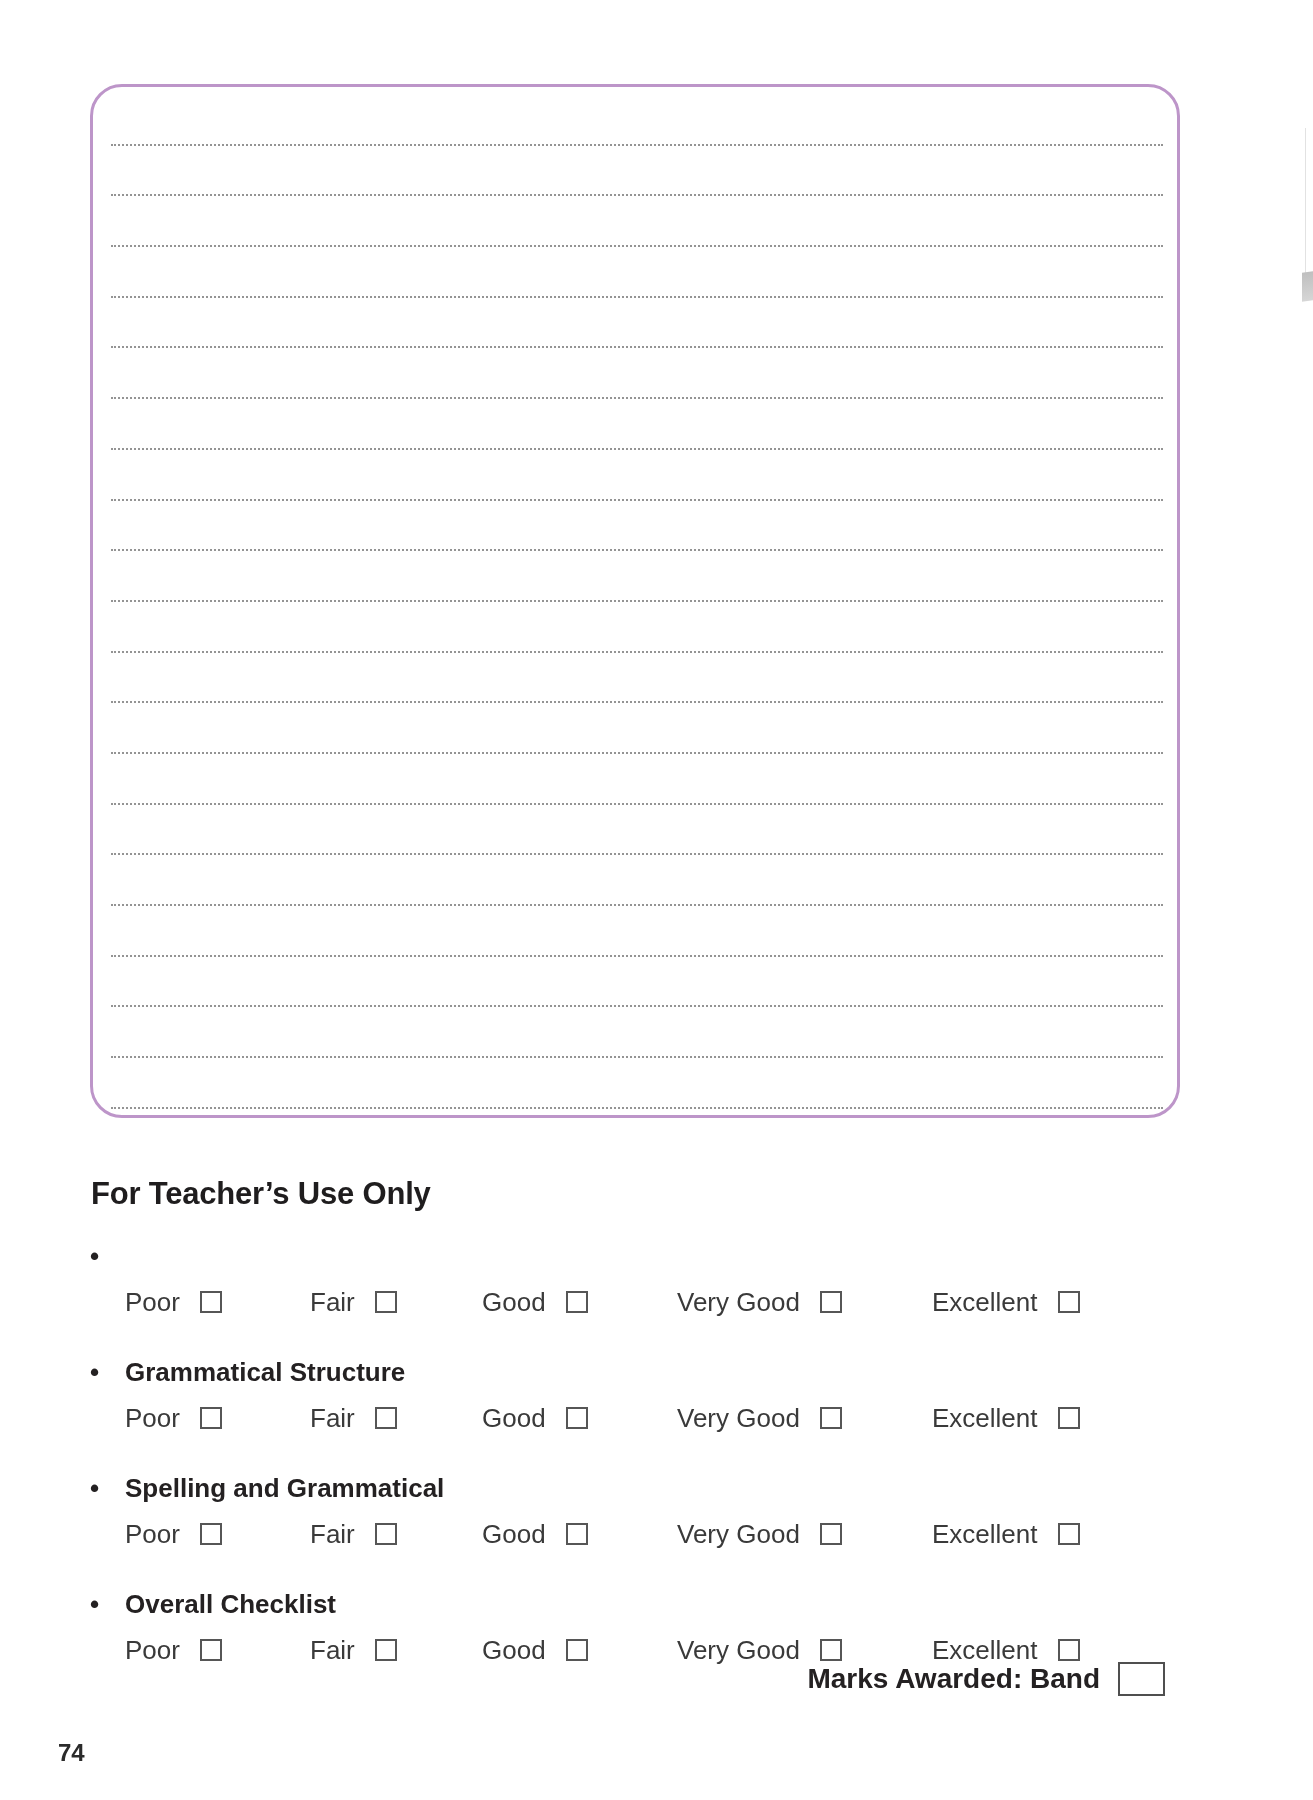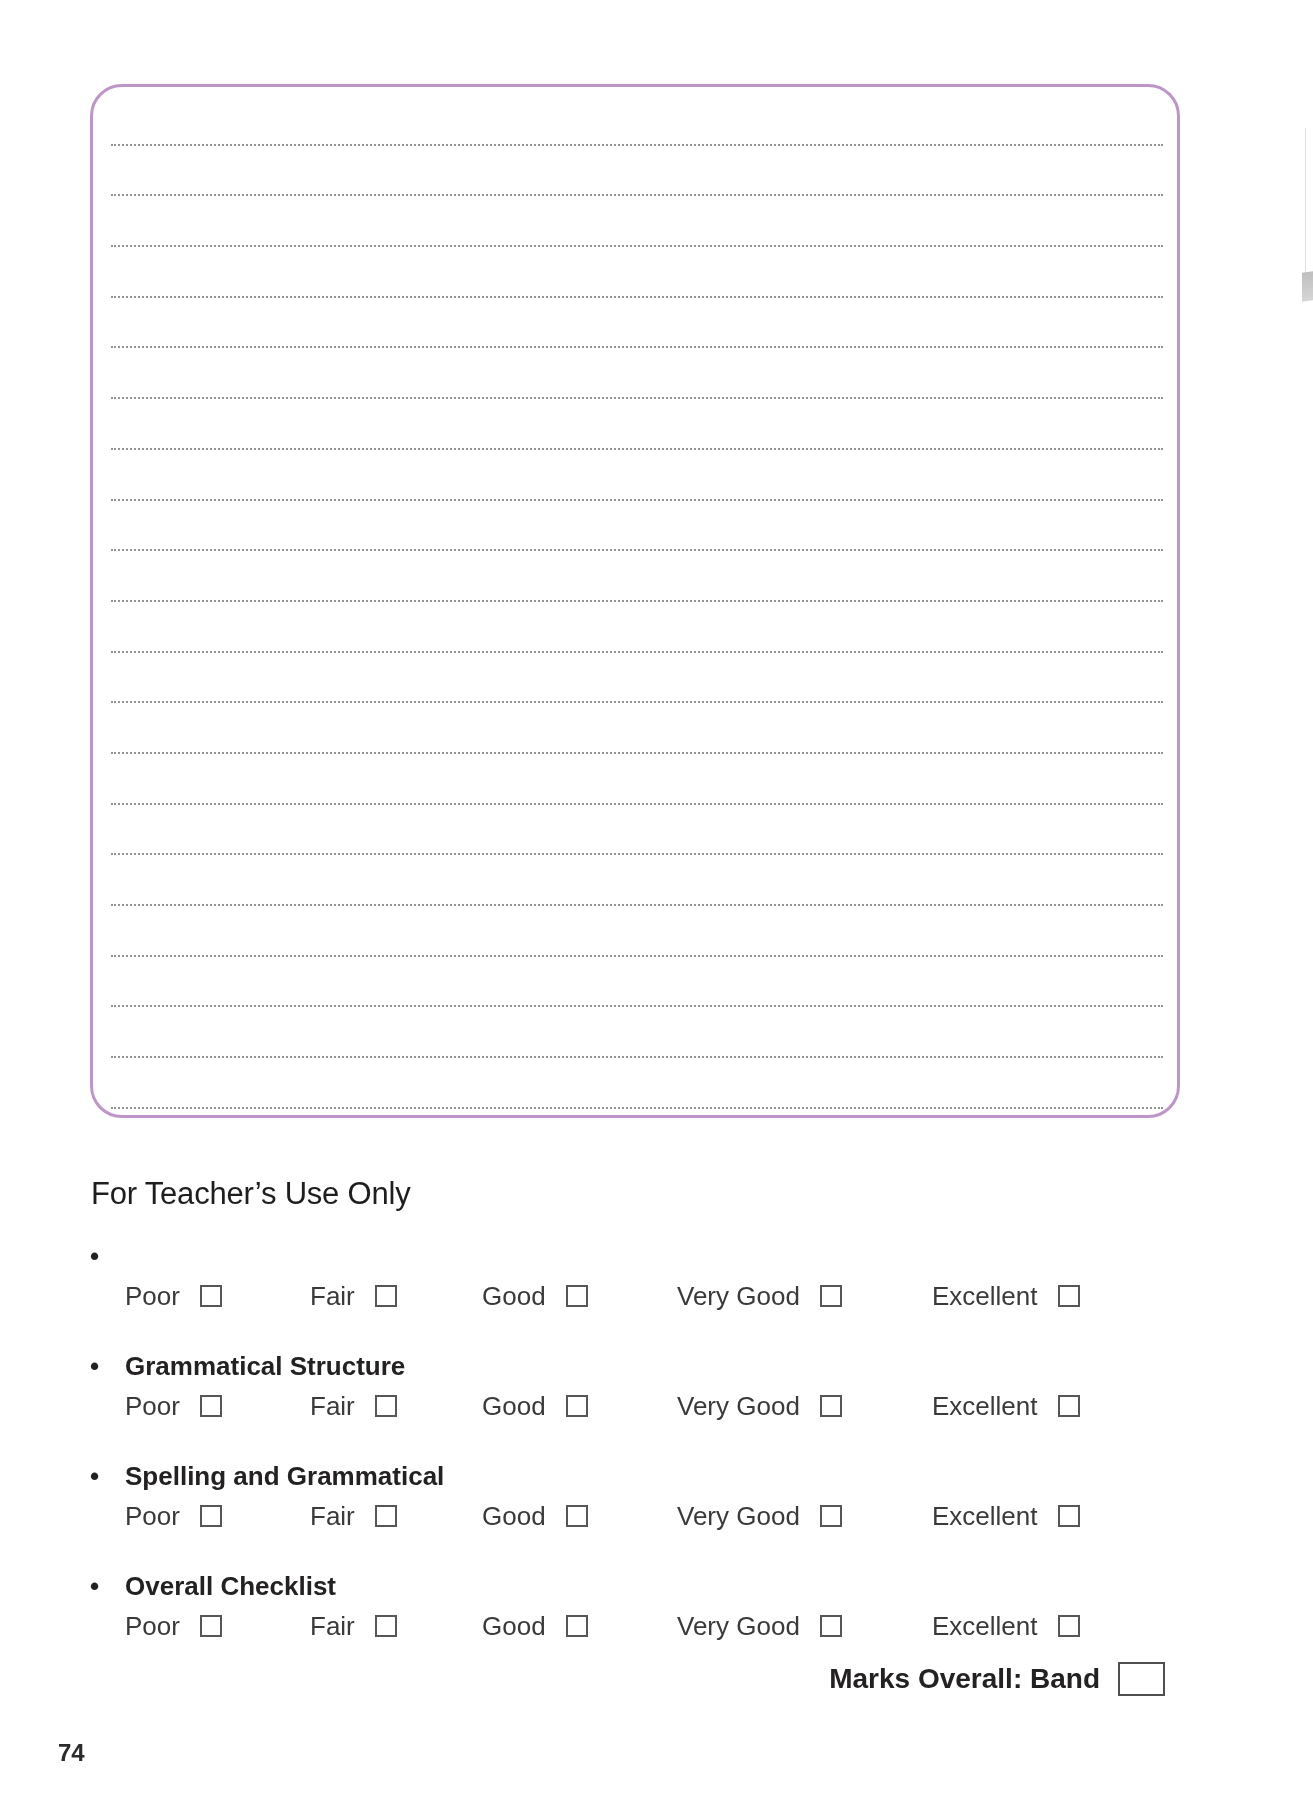--- a/index.html
+++ b/index.html
@@ -15,35 +15,35 @@
     border-radius:32px;background:#ffffff;box-sizing:border-box;
   }
   .lines{position:absolute;left:18px;right:14px;top:8px;}
   .line{height:48.7px;border-bottom:2px dotted var(--dot,#949494);}
   
   .edge-line{position:absolute;left:1305px;top:128px;width:1px;height:145px;background:#e2e2e2;}
   .edge-tab{position:absolute;left:1302px;top:272px;width:11px;height:29px;
     background:linear-gradient(180deg,#bfbfbf,#d6d6d6);transform:skewY(-8deg);}
   
   .teacher-heading{
-    position:absolute;left:91px;top:1176px;font-size:31px;font-weight:normal;
+    position:absolute;left:91px;top:1176px;font-size:31px;font-weight:bold;
     color:#1f1d1e;letter-spacing:-0.2px;
   }
   .criteria{position:absolute;left:90px;top:1240px;width:1090px;}
   .criterion{margin-bottom:36px;}
   .criterion-title{
     display:flex;align-items:baseline;font-size:26px;font-weight:bold;
     color:#242122;line-height:33px;
   }
   .bullet{width:35px;text-align:left;padding-left:0px;font-size:26px;color:#242122;}
   .rating-row{
     display:grid;grid-template-columns:185px 172px 195px 255px auto;
     padding-left:35px;margin-top:5px;line-height:36px;
   }
-  .rating-cell{display:flex;align-items:center;gap:20px;font-size:26px;color:#3a3a3a;}
+  .rating-cell{display:flex;align-items:center;gap:20px;font-size:26px;color:#3a3a3a;margin-top:6px;}
   .checkbox{
     width:22px;height:22px;border:2px solid #565656;background:#fff;
     box-sizing:border-box;flex:none;
   }
   
   .marks-row{
     position:absolute;right:148px;top:1662px;display:flex;align-items:center;gap:18px;
   }
   .marks-label{font-size:28px;font-weight:bold;color:#242122;}
   .band-box{width:47px;height:34px;border:2px solid #4f4f4f;background:#fff;box-sizing:border-box;}
@@ -196,17 +196,17 @@
       <div class="rating-cell">
           <span>Excellent</span>
           <span class="checkbox"></span>
         </div>
     </div>
   </div>
 
 </div>
 
 <div class="marks-row">
-  <span class="marks-label">Marks Overall: Band</span>
+  <span class="marks-label">Marks Awarded: Band</span>
   <span class="band-box"></span>
 </div>
 
 <div class="page-number">74</div>
 
 </body></html>

